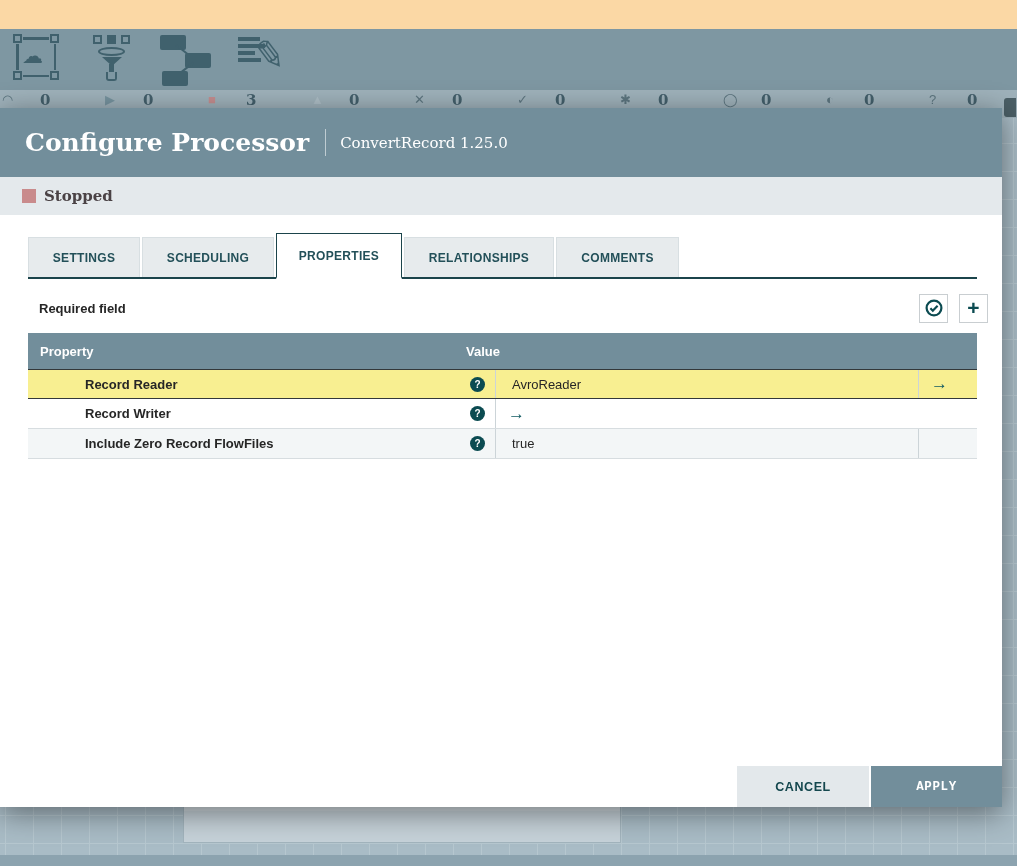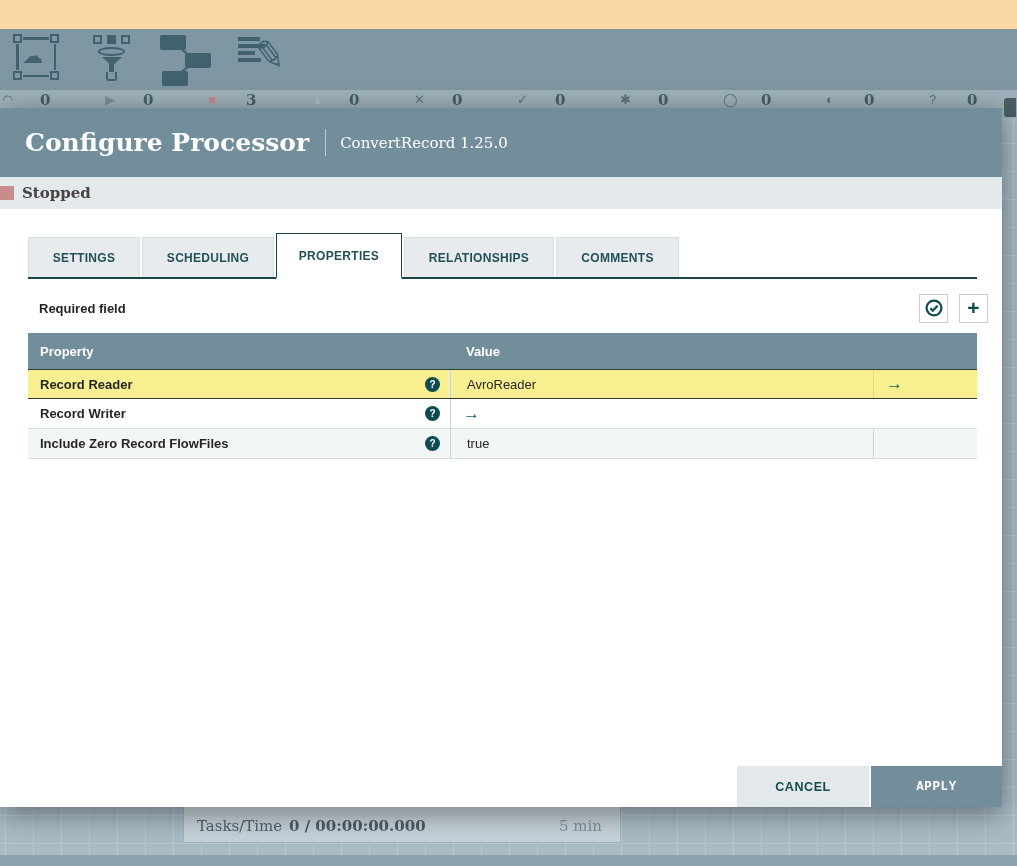--- a/index.html
+++ b/index.html
@@ -81,21 +81,21 @@
   .proc-row1{top:28px;height:24px;background:#cfd9de;}
   .proc-row2{top:54px;height:26px;}
   .bottom-band{position:absolute;left:0;top:855px;width:1017px;height:11px;background:#8ca3af;}
 
   
   .dialog{position:absolute;left:0;top:108px;width:1002px;height:699px;background:#ffffff;box-shadow:0 6px 28px rgba(0,0,0,0.45);}
   .dlg-header{position:absolute;left:0;top:0;width:100%;height:69px;background:var(--header-slate);display:flex;align-items:center;box-sizing:border-box;padding-left:25px;}
   .dlg-title{font-family:"DejaVu Serif", serif;font-weight:bold;font-size:25px;color:#ffffff;}
   .dlg-divider{width:1px;height:27px;background:rgba(255,255,255,0.55);margin:0 14px 0 16px;}
   .dlg-subtitle{font-family:"DejaVu Serif", serif;font-size:15px;color:#ffffff;}
-  .dlg-state{position:absolute;left:0;top:69px;width:100%;height:32px;background:#e4e9ec;display:flex;align-items:center;box-sizing:border-box;}
+  .dlg-state{position:absolute;left:0;top:69px;width:100%;height:38px;background:#e4e9ec;display:flex;align-items:center;box-sizing:border-box;padding-left:22px;}
   .state-square{width:14px;height:14px;background:var(--stopped-red);}
   .state-label{margin-left:8px;font-family:"DejaVu Serif", serif;font-weight:bold;font-size:15px;color:#4a4245;}
 
   .tabs-row{position:absolute;left:28px;top:129px;width:949px;height:40px;display:flex;align-items:flex-end;border-bottom:2px solid var(--underline);box-sizing:content-box;}
   .tab{height:40px;margin-right:2px;background:#e7ebed;border:1px solid #d8dfe2;border-bottom:none;box-sizing:border-box;display:flex;align-items:center;justify-content:center;font-size:12px;font-weight:bold;letter-spacing:0.3px;color:#235059;cursor:pointer;}
   .tab:nth-child(1){width:112px}.tab:nth-child(2){width:132px}.tab:nth-child(3){width:126px}
   .tab:nth-child(4){width:150px}.tab:nth-child(5){width:123px}
   .tab.active{height:46px;margin-bottom:-2px;background:#ffffff;border:1px solid var(--underline);border-bottom:2px solid #ffffff;z-index:2;}
 
   .required-row{position:absolute;left:39px;top:185px;width:949px;height:30px;display:flex;align-items:center;}
@@ -105,21 +105,21 @@
   .sq-btn .plus{font-size:21px;font-weight:bold;color:var(--accent);line-height:1;margin-top:-2px;}
 
   .prop-table{position:absolute;left:28px;top:225px;width:949px;font-size:13px;color:#262626;}
   .pt-header{height:36px;background:var(--header-slate);display:flex;align-items:center;color:#ffffff;font-weight:bold;}
   .pt-header .h-prop{width:422px;box-sizing:border-box;padding-left:12px;}
   .pt-header .h-val{width:423px;box-sizing:border-box;padding-left:16px;}
   .pt-row{height:30px;display:flex;align-items:stretch;background:#ffffff;border-bottom:1px solid #d7dde0;box-sizing:border-box;}
   .pt-row:nth-child(odd){background:#f3f6f7;}
   .pt-row.highlight{background:var(--highlight);border-top:1px solid #33383a;border-bottom:1px solid #33383a;}
   .cell{display:flex;align-items:center;box-sizing:border-box;}
-  .cell-prop{width:422px;padding-left:12px;font-weight:bold;}
+  .cell-prop{width:422px;padding-left:12px;font-weight:bold;margin-left:45px;}
   .cell-prop .help-dot{margin-left:auto;margin-right:10px;width:15px;height:15px;border-radius:50%;background:var(--accent);color:#ffffff;font-size:10px;font-weight:bold;display:flex;align-items:center;justify-content:center;cursor:pointer;}
   .cell-val{width:423px;padding-left:16px;border-left:1px solid #ccd4d8;font-weight:500;cursor:text;}
   .cell-goto{flex:1;border-left:1px solid #ccd4d8;padding-left:12px;}
   .cell-goto .goto-arrow{color:#115a62;font-size:17px;font-weight:bold;cursor:pointer;}
 
   .dlg-buttons{position:absolute;right:0;bottom:0;display:flex;gap:2px;}
   .btn{height:41px;display:flex;align-items:center;justify-content:center;font-size:12.5px;font-weight:bold;letter-spacing:0.6px;cursor:pointer;}
   .btn-cancel{width:132px;background:#e3e8eb;color:#14474e;}
   .btn-apply{width:131px;background:var(--header-slate);color:#ffffff;font-family:Liberation Mono, monospace;}
 </style>
@@ -213,25 +213,20 @@
   </div>
 
   <div class="cutoff-icon"></div>
 
   <div class="proc-box">
     <div class="proc-row proc-row1">
       <span class="lbl">Out</span>
       <span class="val">0 (0 bytes)</span>
       <span class="win">5 min</span>
     </div>
-    <div class="proc-row proc-row2">
-      <span class="lbl">Tasks/Time</span>
-      <span class="val">0 / 00:00:00.000</span>
-      <span class="win">5 min</span>
-    </div>
   </div>
 
   <div class="bottom-band"></div>
 
   <div class="dialog">
 
     <div class="dlg-header">
       <span class="dlg-title">Configure Processor</span>
       <span class="dlg-divider"></span>
       <span class="dlg-subtitle">ConvertRecord 1.25.0</span>

